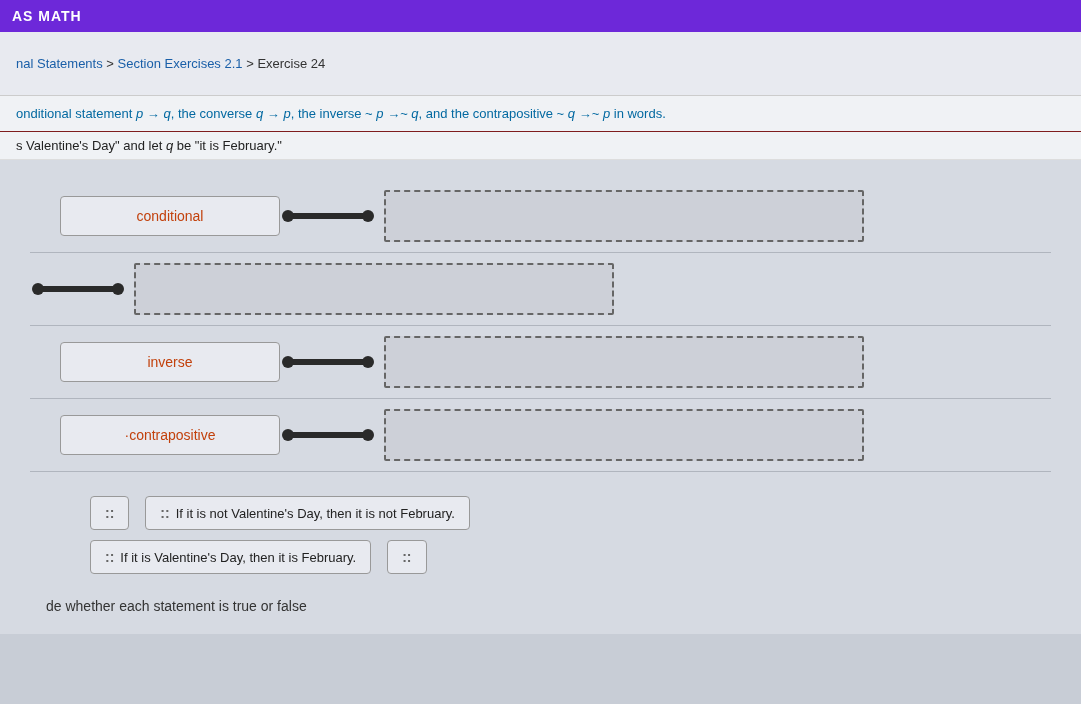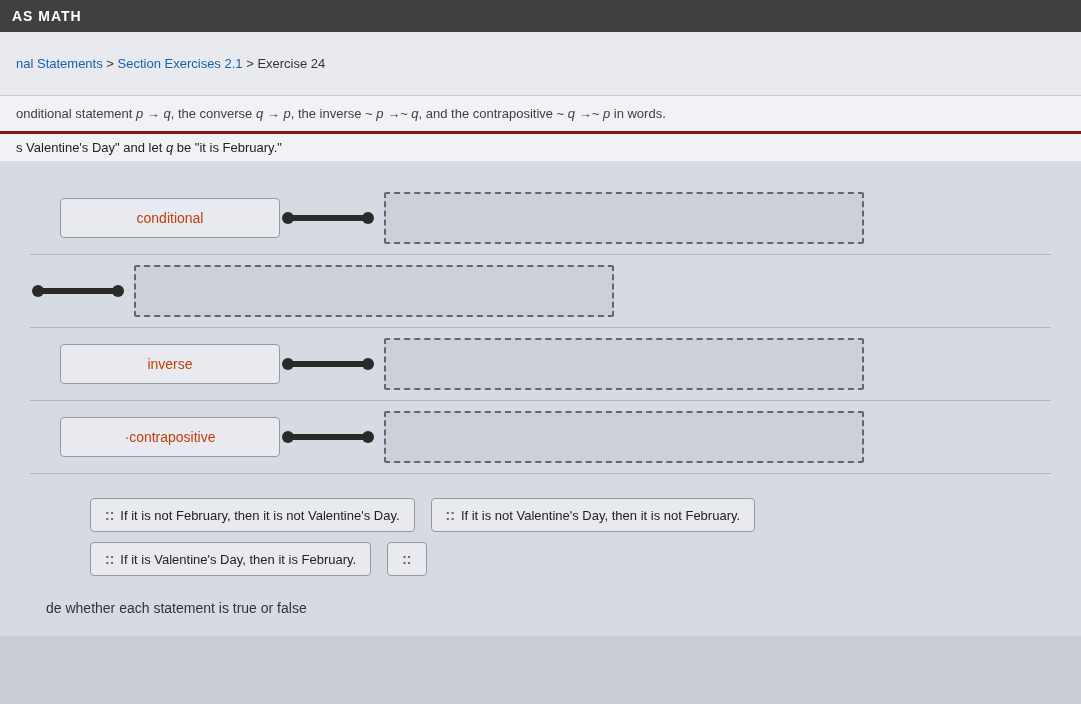--- a/index.html
+++ b/index.html
@@ -5,21 +5,21 @@
     * { box-sizing: border-box; margin: 0; padding: 0; }
     body {
       font-family: Arial, sans-serif;
       background: #c8cdd6;
       width: 1081px;
       min-height: 704px;
       overflow: hidden;
     }
 
     .top-bar {
-      background: #404040;
+      background: #6d28d9;
       height: 32px;
       display: flex;
       align-items: center;
       padding: 0 12px;
     }
 
     .breadcrumb-bar {
       background: #e8eaf0;
       padding: 24px 16px;
       font-size: 13px;
@@ -29,22 +29,22 @@
 
     .breadcrumb-bar a {
       color: #1a5fa8;
       text-decoration: none;
     }
 
     .instruction-bar {
       background: #f0f2f5;
       padding: 10px 16px;
       font-size: 13px;
-      color: #404040;
-      border-bottom: 3px solid #7f1d1d;
+      color: #0369a1;
+      border-bottom: 1px solid #7f1d1d;
     }
 
     .let-statement {
       background: #f0f2f5;
       padding: 6px 16px;
       font-size: 13px;
       color: #222;
       border-bottom: 1px solid #ddd;
     }
 
@@ -255,21 +255,20 @@
       </div>
       <div class="answer-box"></div>
     </div>
 
   </div>
 
   <div class="drag-options-area">
     <div class="drag-row">
       <div class="drag-option">
         <span class="handle">::</span>
-        <span>If it is not February, then it is not Valentine's Day.</span>
       </div>
       <div class="drag-option">
         <span class="handle">::</span>
         <span>If it is not Valentine's Day, then it is not February.</span>
       </div>
     </div>
     <div class="drag-row">
       <div class="drag-option">
         <span class="handle">::</span>
         <span>If it is Valentine's Day, then it is February.</span>

